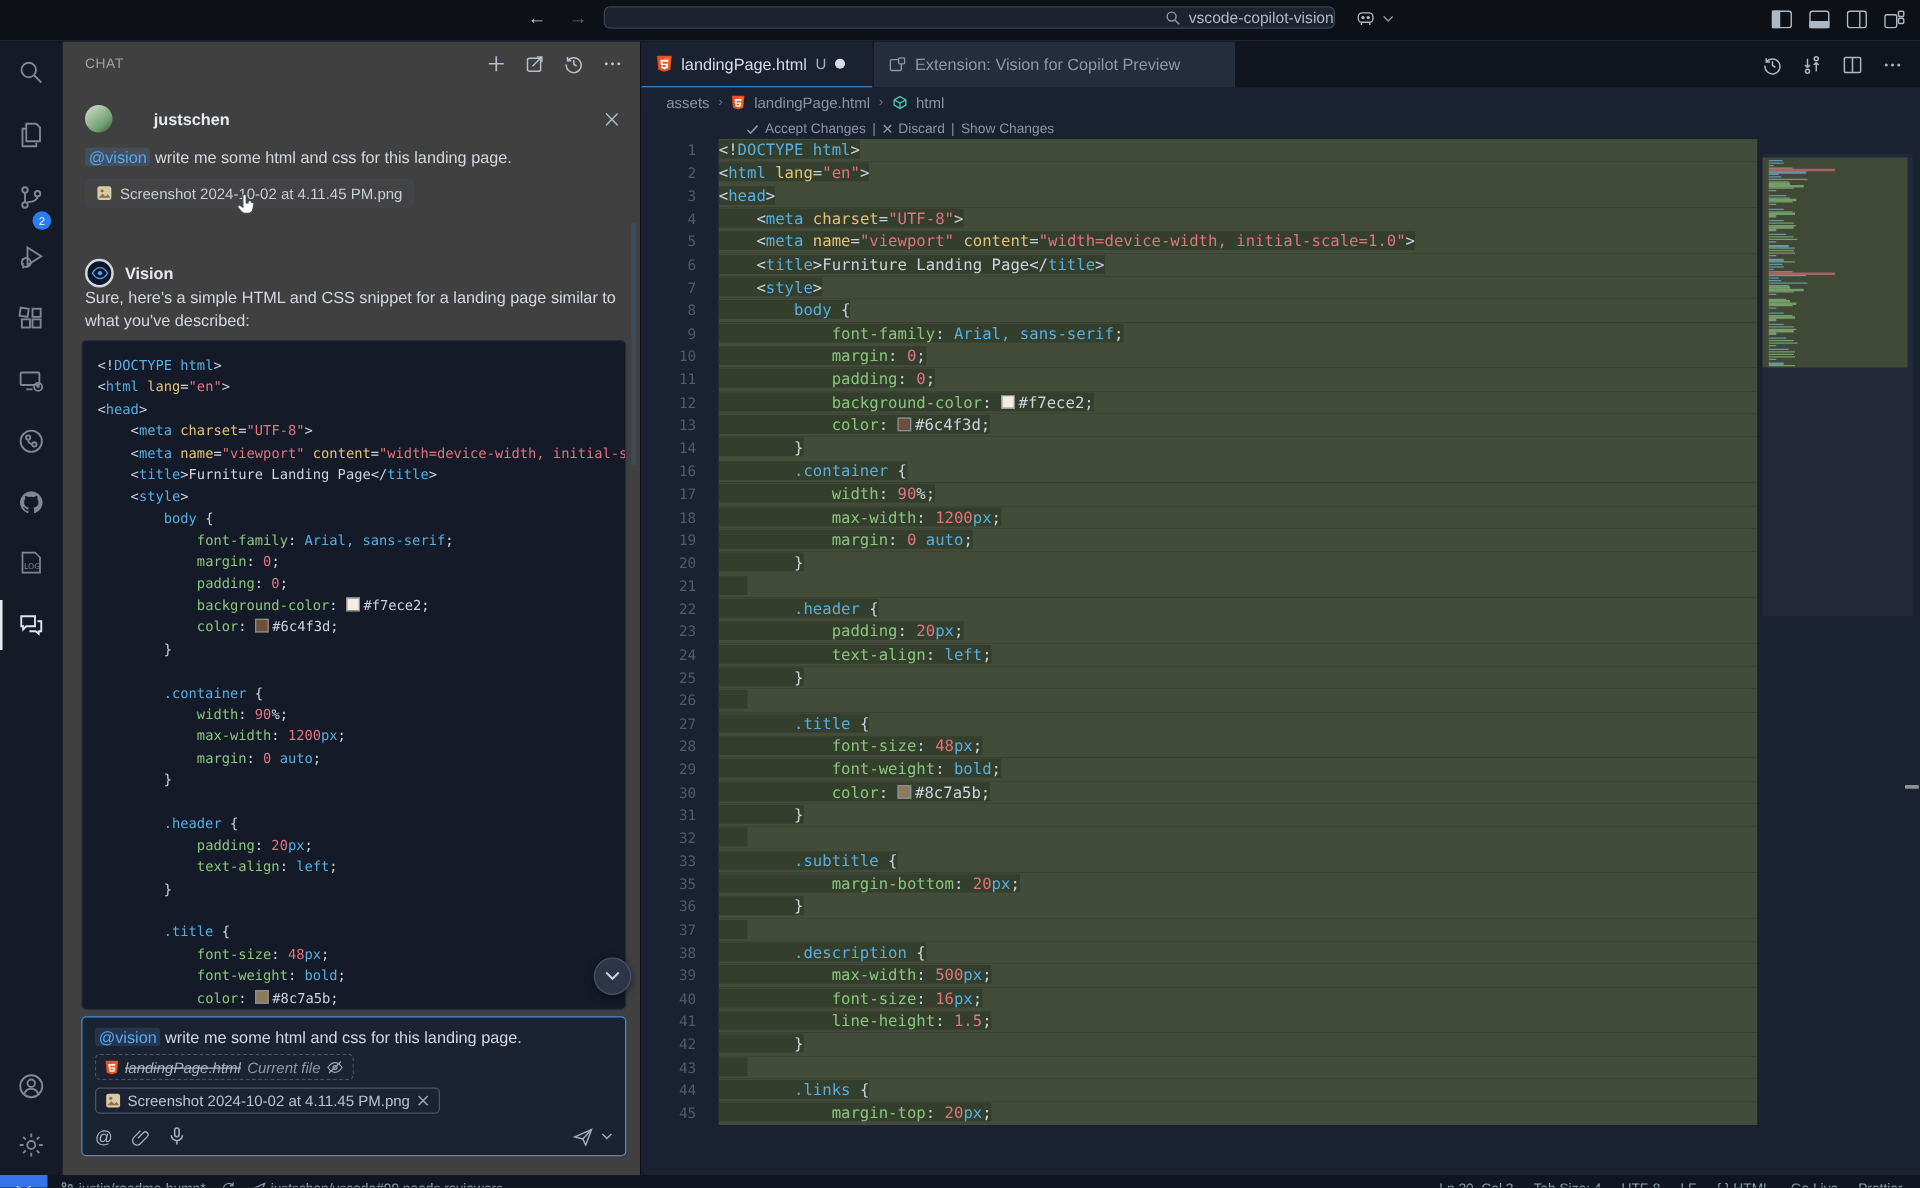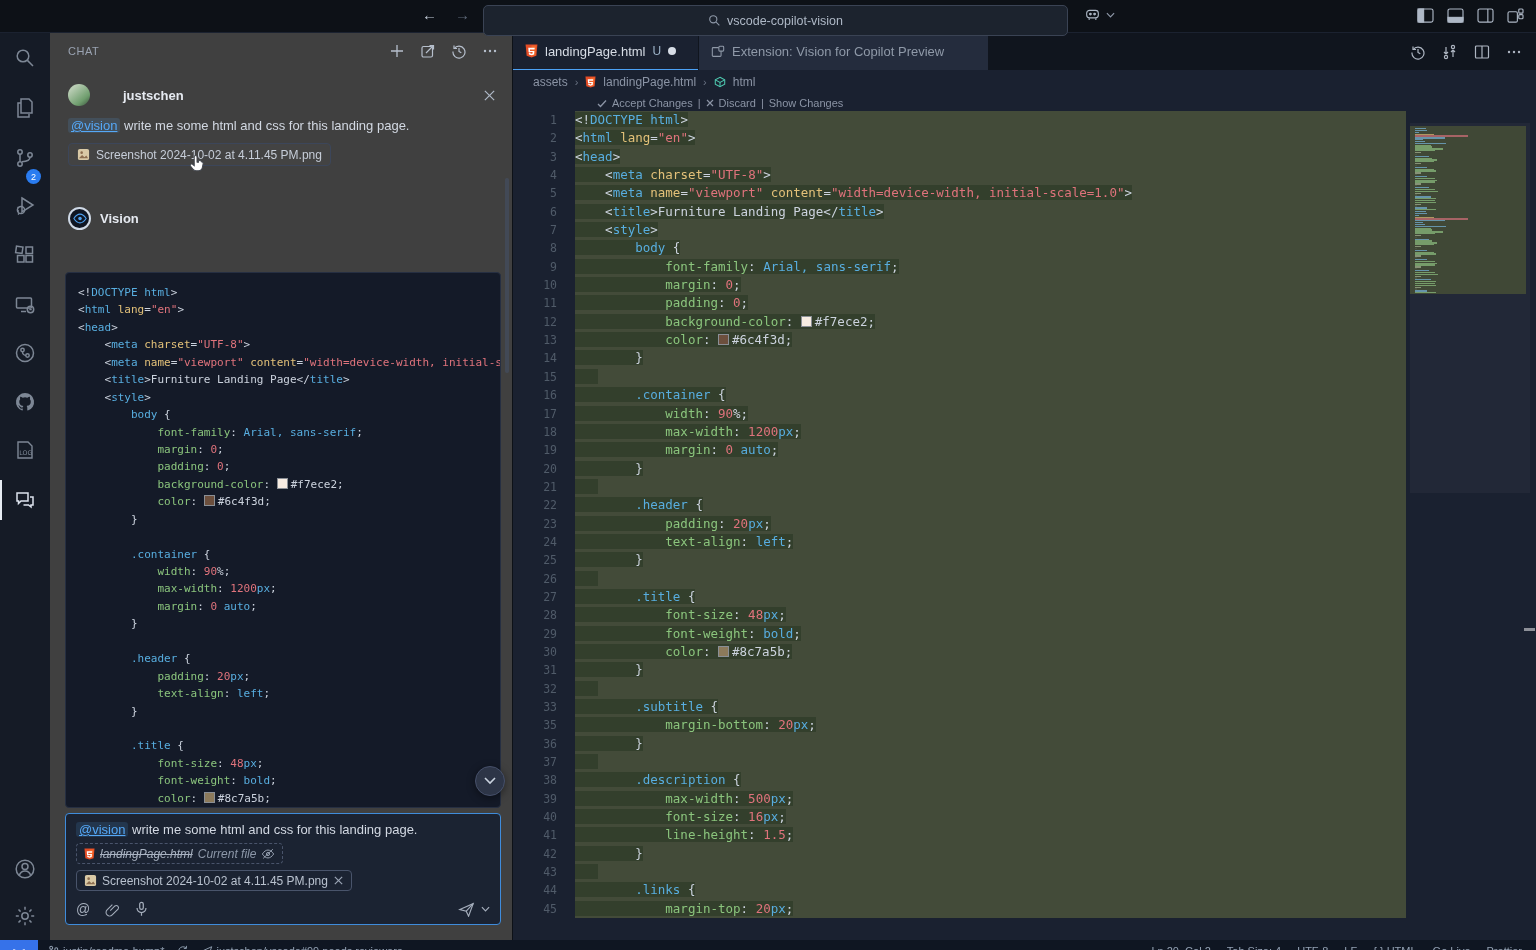--- a/index.html
+++ b/index.html
@@ -4,22 +4,22 @@
 <style>
   * { box-sizing: border-box; margin: 0; padding: 0; }
   html,body { width:1536px; height:950px; overflow:hidden; background:#10151e;
     font-family:"Liberation Sans", sans-serif; position:relative; color:#cfd6e0; }
 
   
   .titlebar { position:absolute; top:0; left:0; width:1536px; height:33px; background:#0d1117;
     border-bottom:1px solid #1b2230; z-index:30; }
   .nav-arrows { position:absolute; left:422px; top:6px; display:flex; gap:18px; font-size:15px; }
   .nav-back { color:#c3ccd8; } .nav-fwd { color:#5d6878; }
-  .searchbox { position:absolute; left:483px; top:5px; width:585px; height:31px; background:#1c232e;
-    border:1px solid #3a4354; border-radius:5px; display:flex; align-items:center; justify-content:center;
+  .searchbox { position:absolute; left:483px; top:5px; width:585px; height:18px; background:#1c232e;
+    border:1px solid #3a4354; border-radius:5px; display:flex; align-items:center; justify-content:flex-end;
     gap:6px; color:#aeb8c6; font-size:12.5px; }
   .copilot-wrap { position:absolute; left:1084px; top:7px; display:flex; align-items:center; gap:5px; color:#aeb8c6; }
   .win-icons { position:absolute; right:12px; top:8px; display:flex; gap:13px; align-items:center; }
   .win-icons svg { display:block; }
 
   
   .activitybar { position:absolute; top:33px; left:0; width:50px; height:917px; background:#151b26; z-index:20; }
   .ab-item { position:absolute; left:13px; width:24px; height:24px; color:#7d8795; }
   .ab-item svg { width:24px; height:24px; display:block; }
   .ab-active { color:#dde4ee; }
@@ -31,21 +31,21 @@
   .sidebar { position:absolute; top:33px; left:50px; width:463px; height:917px; background:#404040;
     overflow:hidden; z-index:10; border-right:1px solid #0d1117; }
   .chat-header { position:absolute; top:0; left:0; right:0; height:36px; display:flex; align-items:center; padding:0 14px 0 18px; }
   .chat-title { font-size:11px; letter-spacing:.5px; color:#9aa3b2; flex:1; }
   .chat-header-icons { display:flex; gap:15px; color:#b6bfcc; align-items:center; }
   .msg-user-row { position:absolute; top:50px; left:18px; right:16px; height:24px; display:flex; align-items:center; gap:9px; }
   .avatar { width:22px; height:22px; border-radius:50%; background:linear-gradient(140deg,#b9cdb4 20%,#6f9e6e 70%,#39503c); flex:none; }
   .user-name { font-size:13px; font-weight:bold; color:#e6eaf1; flex:1;padding-left:24px; }
   .msg-close { color:#aeb8c6; }
   .msg-text { position:absolute; top:84px; left:18px; right:20px; font-size:13px; color:#d2d8e2; line-height:18px; }
-  .mention-chip { color:#55a8f7; background:rgba(85,168,247,.14); border-radius:3px; padding:0 3px;text-decoration:underline; }
+  .mention-chip { color:#55a8f7; background:rgba(85,168,247,.14); border-radius:3px; padding:0 3px; }
   .attach-pill { position:absolute; top:110px; left:18px; height:23px; display:inline-flex; align-items:center; gap:6px;
     border:1px solid #3c465a; border-radius:4px; padding:0 8px; font-size:12px; color:#c6cdd8; background:rgba(255,255,255,.02); }
   .cursor-hand { position:absolute; top:119px; left:136px; width:22px; height:24px; z-index:60; }
   .msg-vision-row { position:absolute; top:172px; left:18px; height:26px; display:flex; align-items:center; gap:9px; }
   .vision-avatar { width:23px; height:23px; border-radius:50%; background:#0f1522; border:2px solid #cfd9e6;
     display:flex; align-items:center; justify-content:center; flex:none; }
   .vision-name { font-size:13px; font-weight:bold; color:#e6eaf1; }
   .vision-text { position:absolute; top:195px; left:18px; width:442px; font-size:13px; color:#d2d8e2; line-height:19px; }
   .chat-codeblock { position:absolute; top:239px; left:15px; width:436px; height:536px; background:#141a28;
     border:1px solid #262f42; border-radius:4px; overflow:hidden;
@@ -298,20 +298,21 @@
   <div class="msg-vision-row">
     <div class="vision-avatar">
       <svg width="14" height="11" viewBox="0 0 16 12" fill="none">
           <path d="M1 6c2.2-3.4 4.6-5 7-5s4.8 1.6 7 5c-2.2 3.4-4.6 5-7 5S3.2 9.4 1 6z" stroke="#4ea0f0" stroke-width="1.2"></path>
           <circle cx="8" cy="6" r="2" fill="#4ea0f0"></circle>
         </svg>
     </div>
     <span class="vision-name">Vision</span>
   </div>
 
+  <div class="vision-text">Sure, here's a simple HTML and CSS snippet for a landing page similar to what you've described:</div>
 
   <div class="chat-codeblock" id="chat-code"><div class="chat-code-row"><span class="tk-x">&lt;!</span><span class="tk-t">DOCTYPE</span><span class="tk-x"> </span><span class="tk-t">html</span><span class="tk-x">&gt;</span></div><div class="chat-code-row"><span class="tk-x">&lt;</span><span class="tk-t">html</span><span class="tk-x"> </span><span class="tk-a">lang</span><span class="tk-x">=</span><span class="tk-s">"en"</span><span class="tk-x">&gt;</span></div><div class="chat-code-row"><span class="tk-x">&lt;</span><span class="tk-t">head</span><span class="tk-x">&gt;</span></div><div class="chat-code-row"><span class="tk-x">    &lt;</span><span class="tk-t">meta</span><span class="tk-x"> </span><span class="tk-a">charset</span><span class="tk-x">=</span><span class="tk-s">"UTF-8"</span><span class="tk-x">&gt;</span></div><div class="chat-code-row"><span class="tk-x">    &lt;</span><span class="tk-t">meta</span><span class="tk-x"> </span><span class="tk-a">name</span><span class="tk-x">=</span><span class="tk-s">"viewport"</span><span class="tk-x"> </span><span class="tk-a">content</span><span class="tk-x">=</span><span class="tk-s">"width=device-width, initial-scale=1.0"</span></div><div class="chat-code-row"><span class="tk-x">    &lt;</span><span class="tk-t">title</span><span class="tk-x">&gt;Furniture Landing Page&lt;/</span><span class="tk-t">title</span><span class="tk-x">&gt;</span></div><div class="chat-code-row"><span class="tk-x">    &lt;</span><span class="tk-t">style</span><span class="tk-x">&gt;</span></div><div class="chat-code-row"><span class="tk-x">        </span><span class="tk-t">body</span><span class="tk-x"> {</span></div><div class="chat-code-row"><span class="tk-x">            </span><span class="tk-pr">font-family</span><span class="tk-x">: </span><span class="tk-v">Arial, sans-serif</span><span class="tk-x">;</span></div><div class="chat-code-row"><span class="tk-x">            </span><span class="tk-pr">margin</span><span class="tk-x">: </span><span class="tk-n">0</span><span class="tk-x">;</span></div><div class="chat-code-row"><span class="tk-x">            </span><span class="tk-pr">padding</span><span class="tk-x">: </span><span class="tk-n">0</span><span class="tk-x">;</span></div><div class="chat-code-row"><span class="tk-x">            </span><span class="tk-pr">background-color</span><span class="tk-x">: </span><span class="tk-sw" style="background: rgb(247, 236, 226);"></span><span class="tk-x">#f7ece2;</span></div><div class="chat-code-row"><span class="tk-x">            </span><span class="tk-pr">color</span><span class="tk-x">: </span><span class="tk-sw" style="background: rgb(108, 79, 61);"></span><span class="tk-x">#6c4f3d;</span></div><div class="chat-code-row"><span class="tk-x">        }</span></div><div class="chat-code-row"><span class="tk-x">   </span></div><div class="chat-code-row"><span class="tk-x">        </span><span class="tk-t">.container</span><span class="tk-x"> {</span></div><div class="chat-code-row"><span class="tk-x">            </span><span class="tk-pr">width</span><span class="tk-x">: </span><span class="tk-n">90</span><span class="tk-x">%;</span></div><div class="chat-code-row"><span class="tk-x">            </span><span class="tk-pr">max-width</span><span class="tk-x">: </span><span class="tk-n">1200</span><span class="tk-v">px</span><span class="tk-x">;</span></div><div class="chat-code-row"><span class="tk-x">            </span><span class="tk-pr">margin</span><span class="tk-x">: </span><span class="tk-n">0</span><span class="tk-v"> auto</span><span class="tk-x">;</span></div><div class="chat-code-row"><span class="tk-x">        }</span></div><div class="chat-code-row"><span class="tk-x">   </span></div><div class="chat-code-row"><span class="tk-x">        </span><span class="tk-t">.header</span><span class="tk-x"> {</span></div><div class="chat-code-row"><span class="tk-x">            </span><span class="tk-pr">padding</span><span class="tk-x">: </span><span class="tk-n">20</span><span class="tk-v">px</span><span class="tk-x">;</span></div><div class="chat-code-row"><span class="tk-x">            </span><span class="tk-pr">text-align</span><span class="tk-x">: </span><span class="tk-v">left</span><span class="tk-x">;</span></div><div class="chat-code-row"><span class="tk-x">        }</span></div><div class="chat-code-row"><span class="tk-x">   </span></div><div class="chat-code-row"><span class="tk-x">        </span><span class="tk-t">.title</span><span class="tk-x"> {</span></div><div class="chat-code-row"><span class="tk-x">            </span><span class="tk-pr">font-size</span><span class="tk-x">: </span><span class="tk-n">48</span><span class="tk-v">px</span><span class="tk-x">;</span></div><div class="chat-code-row"><span class="tk-x">            </span><span class="tk-pr">font-weight</span><span class="tk-x">: </span><span class="tk-v">bold</span><span class="tk-x">;</span></div><div class="chat-code-row"><span class="tk-x">            </span><span class="tk-pr">color</span><span class="tk-x">: </span><span class="tk-sw" style="background: rgb(140, 122, 91);"></span><span class="tk-x">#8c7a5b;</span></div></div>
 
   <div class="chat-scrollbar"></div>
 
   <div class="scroll-down-btn">
     <svg width="12" height="8" viewBox="0 0 12 8" fill="none" stroke="currentColor" stroke-width="1.6">
         <path d="M1 1l5 5 5-5"></path>
       </svg>
   </div>
@@ -455,21 +456,20 @@
       <div class="code-row"><div class="gutter">5</div><div class="gutter-pad"></div><div class="row-content"><span class="ins"><span class="tk-x">    &lt;</span><span class="tk-t">meta</span><span class="tk-x"> </span><span class="tk-a">name</span><span class="tk-x">=</span><span class="tk-s">"viewport"</span><span class="tk-x"> </span><span class="tk-a">content</span><span class="tk-x">=</span><span class="tk-s">"width=device-width, initial-scale=1.0"</span><span class="tk-x">&gt;</span></span></div></div>
       <div class="code-row"><div class="gutter">6</div><div class="gutter-pad"></div><div class="row-content"><span class="ins"><span class="tk-x">    &lt;</span><span class="tk-t">title</span><span class="tk-x">&gt;Furniture Landing Page&lt;/</span><span class="tk-t">title</span><span class="tk-x">&gt;</span></span></div></div>
       <div class="code-row"><div class="gutter">7</div><div class="gutter-pad"></div><div class="row-content"><span class="ins"><span class="tk-x">    &lt;</span><span class="tk-t">style</span><span class="tk-x">&gt;</span></span></div></div>
       <div class="code-row"><div class="gutter">8</div><div class="gutter-pad"></div><div class="row-content"><span class="ins"><span class="tk-x">        </span><span class="tk-t">body</span><span class="tk-x"> {</span></span></div></div>
       <div class="code-row"><div class="gutter">9</div><div class="gutter-pad"></div><div class="row-content"><span class="ins"><span class="tk-x">            </span><span class="tk-pr">font-family</span><span class="tk-x">: </span><span class="tk-v">Arial, sans-serif</span><span class="tk-x">;</span></span></div></div>
       <div class="code-row"><div class="gutter">10</div><div class="gutter-pad"></div><div class="row-content"><span class="ins"><span class="tk-x">            </span><span class="tk-pr">margin</span><span class="tk-x">: </span><span class="tk-n">0</span><span class="tk-x">;</span></span></div></div>
       <div class="code-row"><div class="gutter">11</div><div class="gutter-pad"></div><div class="row-content"><span class="ins"><span class="tk-x">            </span><span class="tk-pr">padding</span><span class="tk-x">: </span><span class="tk-n">0</span><span class="tk-x">;</span></span></div></div>
       <div class="code-row"><div class="gutter">12</div><div class="gutter-pad"></div><div class="row-content"><span class="ins"><span class="tk-x">            </span><span class="tk-pr">background-color</span><span class="tk-x">: </span><span class="tk-sw" style="background: rgb(247, 236, 226);"></span><span class="tk-x">#f7ece2;</span></span></div></div>
       <div class="code-row"><div class="gutter">13</div><div class="gutter-pad"></div><div class="row-content"><span class="ins"><span class="tk-x">            </span><span class="tk-pr">color</span><span class="tk-x">: </span><span class="tk-sw" style="background: rgb(108, 79, 61);"></span><span class="tk-x">#6c4f3d;</span></span></div></div>
       <div class="code-row"><div class="gutter">14</div><div class="gutter-pad"></div><div class="row-content"><span class="ins"><span class="tk-x">        }</span></span></div></div>
-      <div class="code-row"><div class="gutter">15</div><div class="gutter-pad"></div><div class="row-content"><span class="ins"><span class="tk-x">   </span></span></div></div>
       <div class="code-row"><div class="gutter">16</div><div class="gutter-pad"></div><div class="row-content"><span class="ins"><span class="tk-x">        </span><span class="tk-t">.container</span><span class="tk-x"> {</span></span></div></div>
       <div class="code-row"><div class="gutter">17</div><div class="gutter-pad"></div><div class="row-content"><span class="ins"><span class="tk-x">            </span><span class="tk-pr">width</span><span class="tk-x">: </span><span class="tk-n">90</span><span class="tk-x">%;</span></span></div></div>
       <div class="code-row"><div class="gutter">18</div><div class="gutter-pad"></div><div class="row-content"><span class="ins"><span class="tk-x">            </span><span class="tk-pr">max-width</span><span class="tk-x">: </span><span class="tk-n">1200</span><span class="tk-v">px</span><span class="tk-x">;</span></span></div></div>
       <div class="code-row"><div class="gutter">19</div><div class="gutter-pad"></div><div class="row-content"><span class="ins"><span class="tk-x">            </span><span class="tk-pr">margin</span><span class="tk-x">: </span><span class="tk-n">0</span><span class="tk-v"> auto</span><span class="tk-x">;</span></span></div></div>
       <div class="code-row"><div class="gutter">20</div><div class="gutter-pad"></div><div class="row-content"><span class="ins"><span class="tk-x">        }</span></span></div></div>
       <div class="code-row"><div class="gutter">21</div><div class="gutter-pad"></div><div class="row-content"><span class="ins"><span class="tk-x">   </span></span></div></div>
       <div class="code-row"><div class="gutter">22</div><div class="gutter-pad"></div><div class="row-content"><span class="ins"><span class="tk-x">        </span><span class="tk-t">.header</span><span class="tk-x"> {</span></span></div></div>
       <div class="code-row"><div class="gutter">23</div><div class="gutter-pad"></div><div class="row-content"><span class="ins"><span class="tk-x">            </span><span class="tk-pr">padding</span><span class="tk-x">: </span><span class="tk-n">20</span><span class="tk-v">px</span><span class="tk-x">;</span></span></div></div>
       <div class="code-row"><div class="gutter">24</div><div class="gutter-pad"></div><div class="row-content"><span class="ins"><span class="tk-x">            </span><span class="tk-pr">text-align</span><span class="tk-x">: </span><span class="tk-v">left</span><span class="tk-x">;</span></span></div></div>
       <div class="code-row"><div class="gutter">25</div><div class="gutter-pad"></div><div class="row-content"><span class="ins"><span class="tk-x">        }</span></span></div></div>

